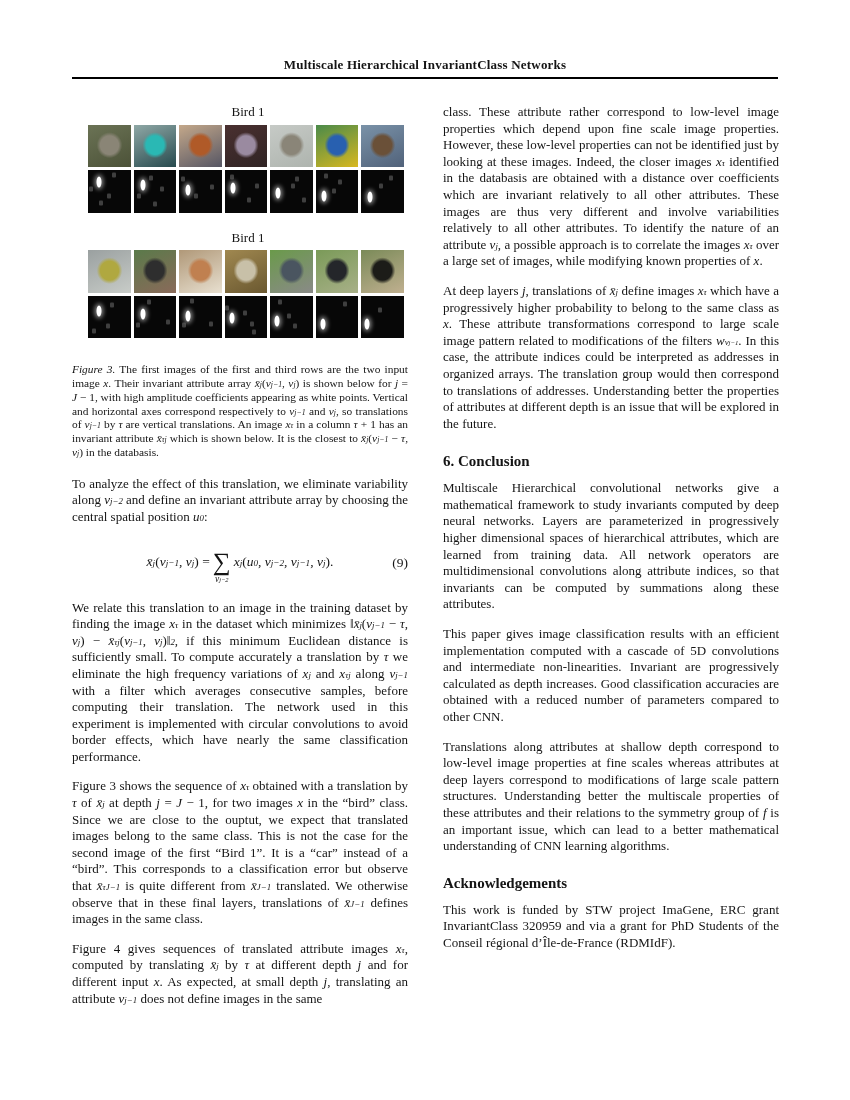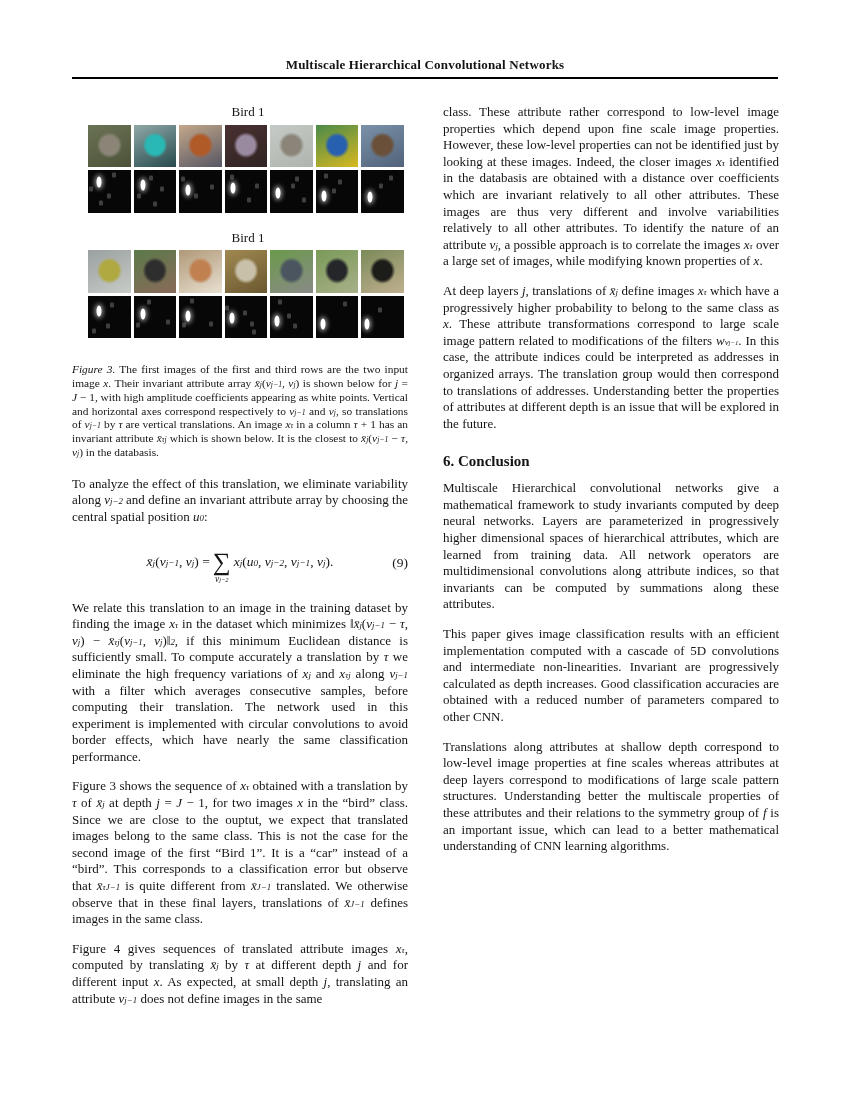--- a/index.html
+++ b/index.html
@@ -47,21 +47,21 @@
   
   .r-n{}
   .r-i{font-style:italic;}
   .r-s{font-style:italic;font-size:68%;vertical-align:-18%;line-height:0;}
   .r-p{font-style:italic;font-size:68%;vertical-align:36%;line-height:0;}
   .r-ss{font-style:italic;font-size:52%;vertical-align:-30%;line-height:0;}
 </style>
 </head>
 <body>
 
-<div class="page-title">Multiscale Hierarchical Convolutional Networks</div>
+<div class="page-title">Multiscale Hierarchical InvariantClass Networks</div>
 <div class="header-rule"></div>
 
 <div class="col col-left">
 
   <div class="figure">
     <div class="fig-group">
       <div class="fig-label">Bird 1</div>
       <div class="thumb-row">
           <div class="thumb" style="background: radial-gradient(at 50% 48%, rgb(138, 133, 118) 0px, rgb(138, 133, 118) 30%, rgba(0, 0, 0, 0) 42%), linear-gradient(155deg, rgb(107, 115, 85), rgb(76, 82, 56));"></div>
           <div class="thumb" style="background: radial-gradient(at 50% 48%, rgb(42, 184, 180) 0px, rgb(42, 184, 180) 30%, rgba(0, 0, 0, 0) 42%), linear-gradient(155deg, rgb(143, 168, 166), rgb(39, 74, 78));"></div>
@@ -195,15 +195,17 @@
 
   <p class="para"><span class="r-n">class. These attribute rather correspond to low-level image properties which depend upon fine scale image properties. However, these low-level properties can not be identified just by looking at these images. Indeed, the closer images </span><span class="r-i">x</span><span class="r-p">τ</span><span class="r-n"> identified in the databasis are obtained with a distance over coefficients which are invariant relatively to all other attributes. These images are thus very different and involve variabilities relatively to all other attributes. To identify the nature of an attribute </span><span class="r-i">v</span><span class="r-s">j</span><span class="r-n">, a possible approach is to correlate the images </span><span class="r-i">x</span><span class="r-p">τ</span><span class="r-n"> over a large set of images, while modifying known properties of </span><span class="r-i">x</span><span class="r-n">.</span></p>
   <p class="para"><span class="r-n">At deep layers </span><span class="r-i">j</span><span class="r-n">, translations of </span><span class="r-i">x̄</span><span class="r-s">j</span><span class="r-n"> define images </span><span class="r-i">x</span><span class="r-p">τ</span><span class="r-n"> which have a progressively higher probability to belong to the same class as </span><span class="r-i">x</span><span class="r-n">. These attribute transformations correspond to large scale image pattern related to modifications of the filters </span><span class="r-i">w</span><span class="r-s">v</span><span class="r-ss">j−1</span><span class="r-n">. In this case, the attribute indices could be interpreted as addresses in organized arrays. The translation group would then correspond to translations of addresses. Understanding better the properties of attributes at different depth is an issue that will be explored in the future.</span></p>
 
   <h2 class="sec sec-first">6. Conclusion</h2>
 
   <p class="para"><span class="r-n">Multiscale Hierarchical convolutional networks give a mathematical framework to study invariants computed by deep neural networks. Layers are parameterized in progressively higher dimensional spaces of hierarchical attributes, which are learned from training data. All network operators are multidimensional convolutions along attribute indices, so that invariants can be computed by summations along these attributes.</span></p>
   <p class="para"><span class="r-n">This paper gives image classification results with an efficient implementation computed with a cascade of 5D convolutions and intermediate non-linearities. Invariant are progressively calculated as depth increases. Good classification accuracies are obtained with a reduced number of parameters compared to other CNN.</span></p>
   <p class="para"><span class="r-n">Translations along attributes at shallow depth correspond to low-level image properties at fine scales whereas attributes at deep layers correspond to modifications of large scale pattern structures. Understanding better the multiscale properties of these attributes and their relations to the symmetry group of </span><span class="r-i">f</span><span class="r-n"> is an important issue, which can lead to a better mathematical understanding of CNN learning algorithms.</span></p>
 
-
+  <h2 class="sec">Acknowledgements</h2>
+
+  <p class="para"><span class="r-n">This work is funded by STW project ImaGene, ERC grant InvariantClass 320959 and via a grant for PhD Students of the Conseil régional d’Île-de-France (RDMIdF).</span></p>
 
 </div>
 
 </body></html>

